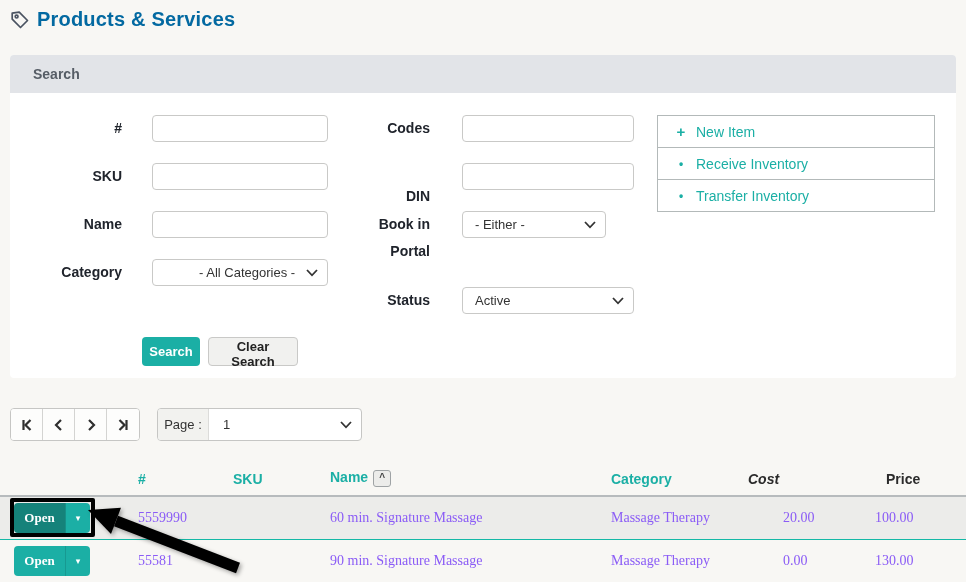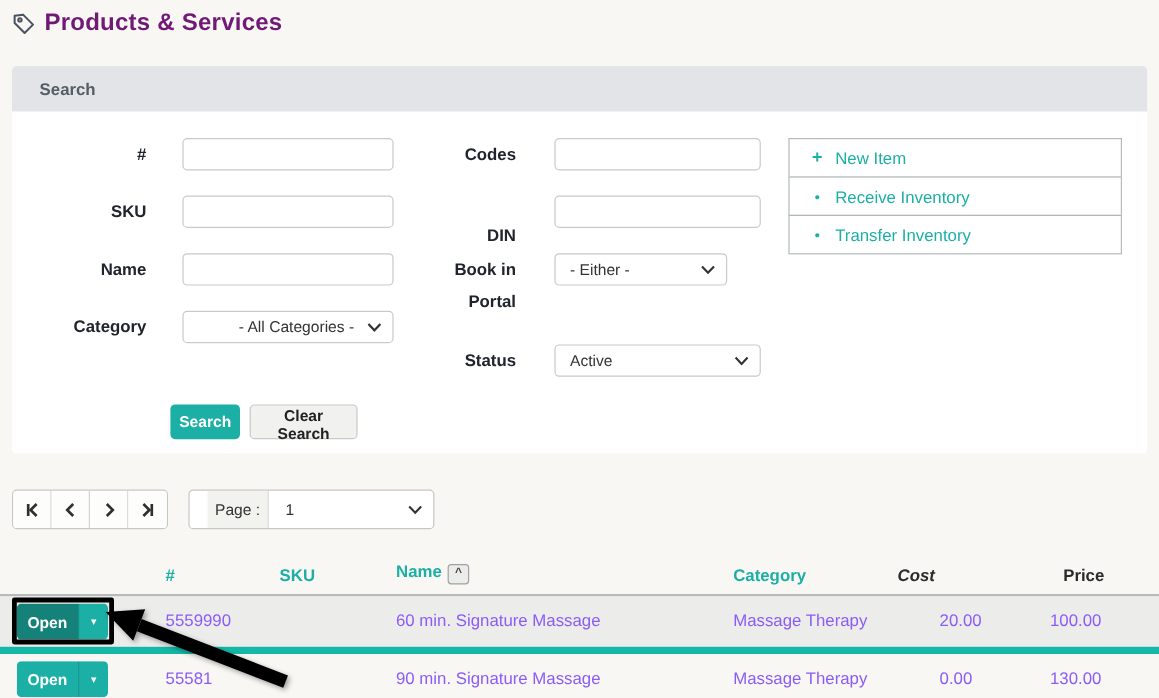--- a/index.html
+++ b/index.html
@@ -3,21 +3,21 @@
 <meta charset="utf-8">
 <style>
   html,body{margin:0;padding:0;}
   body{
     width:966px;height:582px;position:relative;overflow:hidden;
     background:#f8f7f4;color:#222;
     font-family:"Liberation Sans","DejaVu Sans",sans-serif;font-size:14px;
   }
   
   .page-header{position:absolute;left:10px;top:8px;display:flex;align-items:center;gap:7px;}
-  .page-title{font-size:20px;font-weight:bold;color:#701a75;letter-spacing:.2px;}
+  .page-title{font-size:20px;font-weight:bold;color:#0369a1;letter-spacing:.2px;}
   .tag-svg{display:block;}
   
   .panel{position:absolute;left:10px;top:55px;width:946px;height:323px;background:#fff;border-radius:4px;}
   .panel-hdr{height:38px;background:#e2e4e8;border-radius:4px 4px 0 0;display:flex;align-items:center;
              padding-left:23px;font-weight:bold;font-size:14px;color:#565d66;}
   .panel-body{position:relative;height:285px;}
   .f-label{position:absolute;width:105px;text-align:right;font-weight:bold;color:#20242c;line-height:27px;font-size:14px;}
   .f-input{position:absolute;height:27px;width:176px;border:1px solid #c9c9c7;border-radius:4px;
            box-sizing:border-box;padding:0 8px;font:13px "Liberation Sans",sans-serif;color:#333;background:#fff;outline:none;}
   .sel-wrap{position:absolute;height:27px;border:1px solid #c9c9c7;border-radius:4px;background:#fff;box-sizing:border-box;}
@@ -34,37 +34,37 @@
            border:none;border-radius:4px;font:bold 13px "Liberation Sans",sans-serif;cursor:pointer;}
   .btn-clear{position:absolute;left:198px;top:244px;width:90px;height:29px;background:#f1f1ef;color:#222;
            border:1px solid #c9c9c7;border-radius:4px;font:bold 13px "Liberation Sans",sans-serif;cursor:pointer;}
   
   .pager{position:absolute;left:10px;top:408px;height:33px;display:flex;background:#fff;
          border:1px solid #c6c6c4;border-radius:4px;box-sizing:border-box;overflow:hidden;}
   .pager button{width:32px;height:31px;background:#fdfdfc;border:none;border-right:1px solid #d4d4d2;
          display:flex;align-items:center;justify-content:center;cursor:pointer;padding:0;}
   .pager button:last-child{border-right:none;}
   .page-group{position:absolute;left:157px;top:408px;width:205px;height:33px;border:1px solid #c6c6c4;
-         border-radius:4px;background:#fff;box-sizing:border-box;display:flex;overflow:hidden;padding-left:15px;}
+         border-radius:4px;background:#fff;box-sizing:border-box;display:flex;overflow:hidden;}
   .page-label{width:50px;background:#f2f2ef;border-right:1px solid #dcdcda;display:flex;align-items:center;
          justify-content:center;font-size:13px;color:#333;}
   .page-sel{position:relative;flex:1;}
   .page-sel select{appearance:none;-webkit-appearance:none;border:none;background:transparent;width:100%;height:100%;
          padding:0 24px 0 14px;font:13px "Liberation Sans",sans-serif;color:#333;outline:none;}
   .page-sel .sel-chevron{top:12px;}
   
   .tbl{position:absolute;left:0;top:463px;width:966px;}
   .thead{position:relative;height:32px;border-bottom:2px solid #b7bbbd;}
   .th{position:absolute;bottom:8px;font-weight:bold;font-size:14px;}
   .th.teal{color:#1bafa5;}
   .th.dark{color:#2b2b2b;}
   .sort-box{display:inline-block;vertical-align:1px;margin-left:5px;width:16px;height:15px;line-height:13px;
          text-align:center;background:#ececea;border:1px solid #9fa3a5;border-radius:3px;color:#444;
          font-size:10px;font-weight:bold;cursor:pointer;}
-  .trow{position:relative;height:42px;border-bottom:6px solid #14b8a6;}
+  .trow{position:relative;height:42px;border-bottom:1px solid #14b8a6;font-family:Liberation Serif, serif;}
   .trow.alt{background:#ececea;}
   .td{position:absolute;top:0;line-height:41px;font-size:14px;color:#8b5cf6;white-space:nowrap;}
   .open-btn{position:absolute;left:14px;top:6px;width:76px;height:30px;border-radius:4px;display:flex;
          overflow:hidden;cursor:pointer;}
   .open-main{flex:1;display:flex;align-items:center;justify-content:center;color:#fff;font-weight:bold;
          font-size:13px;background:#1bafa5;}
   .open-caret{width:24px;display:flex;align-items:center;justify-content:center;color:#fff;background:#1bafa5;
          border-left:1px solid rgba(0,0,0,0.12);font-size:9px;}
   .open-btn.dark .open-main{background:#15827a;}
   .open-btn.dark .open-caret{background:#1bafa5;border-left:1px solid rgba(0,0,0,0.18);}

